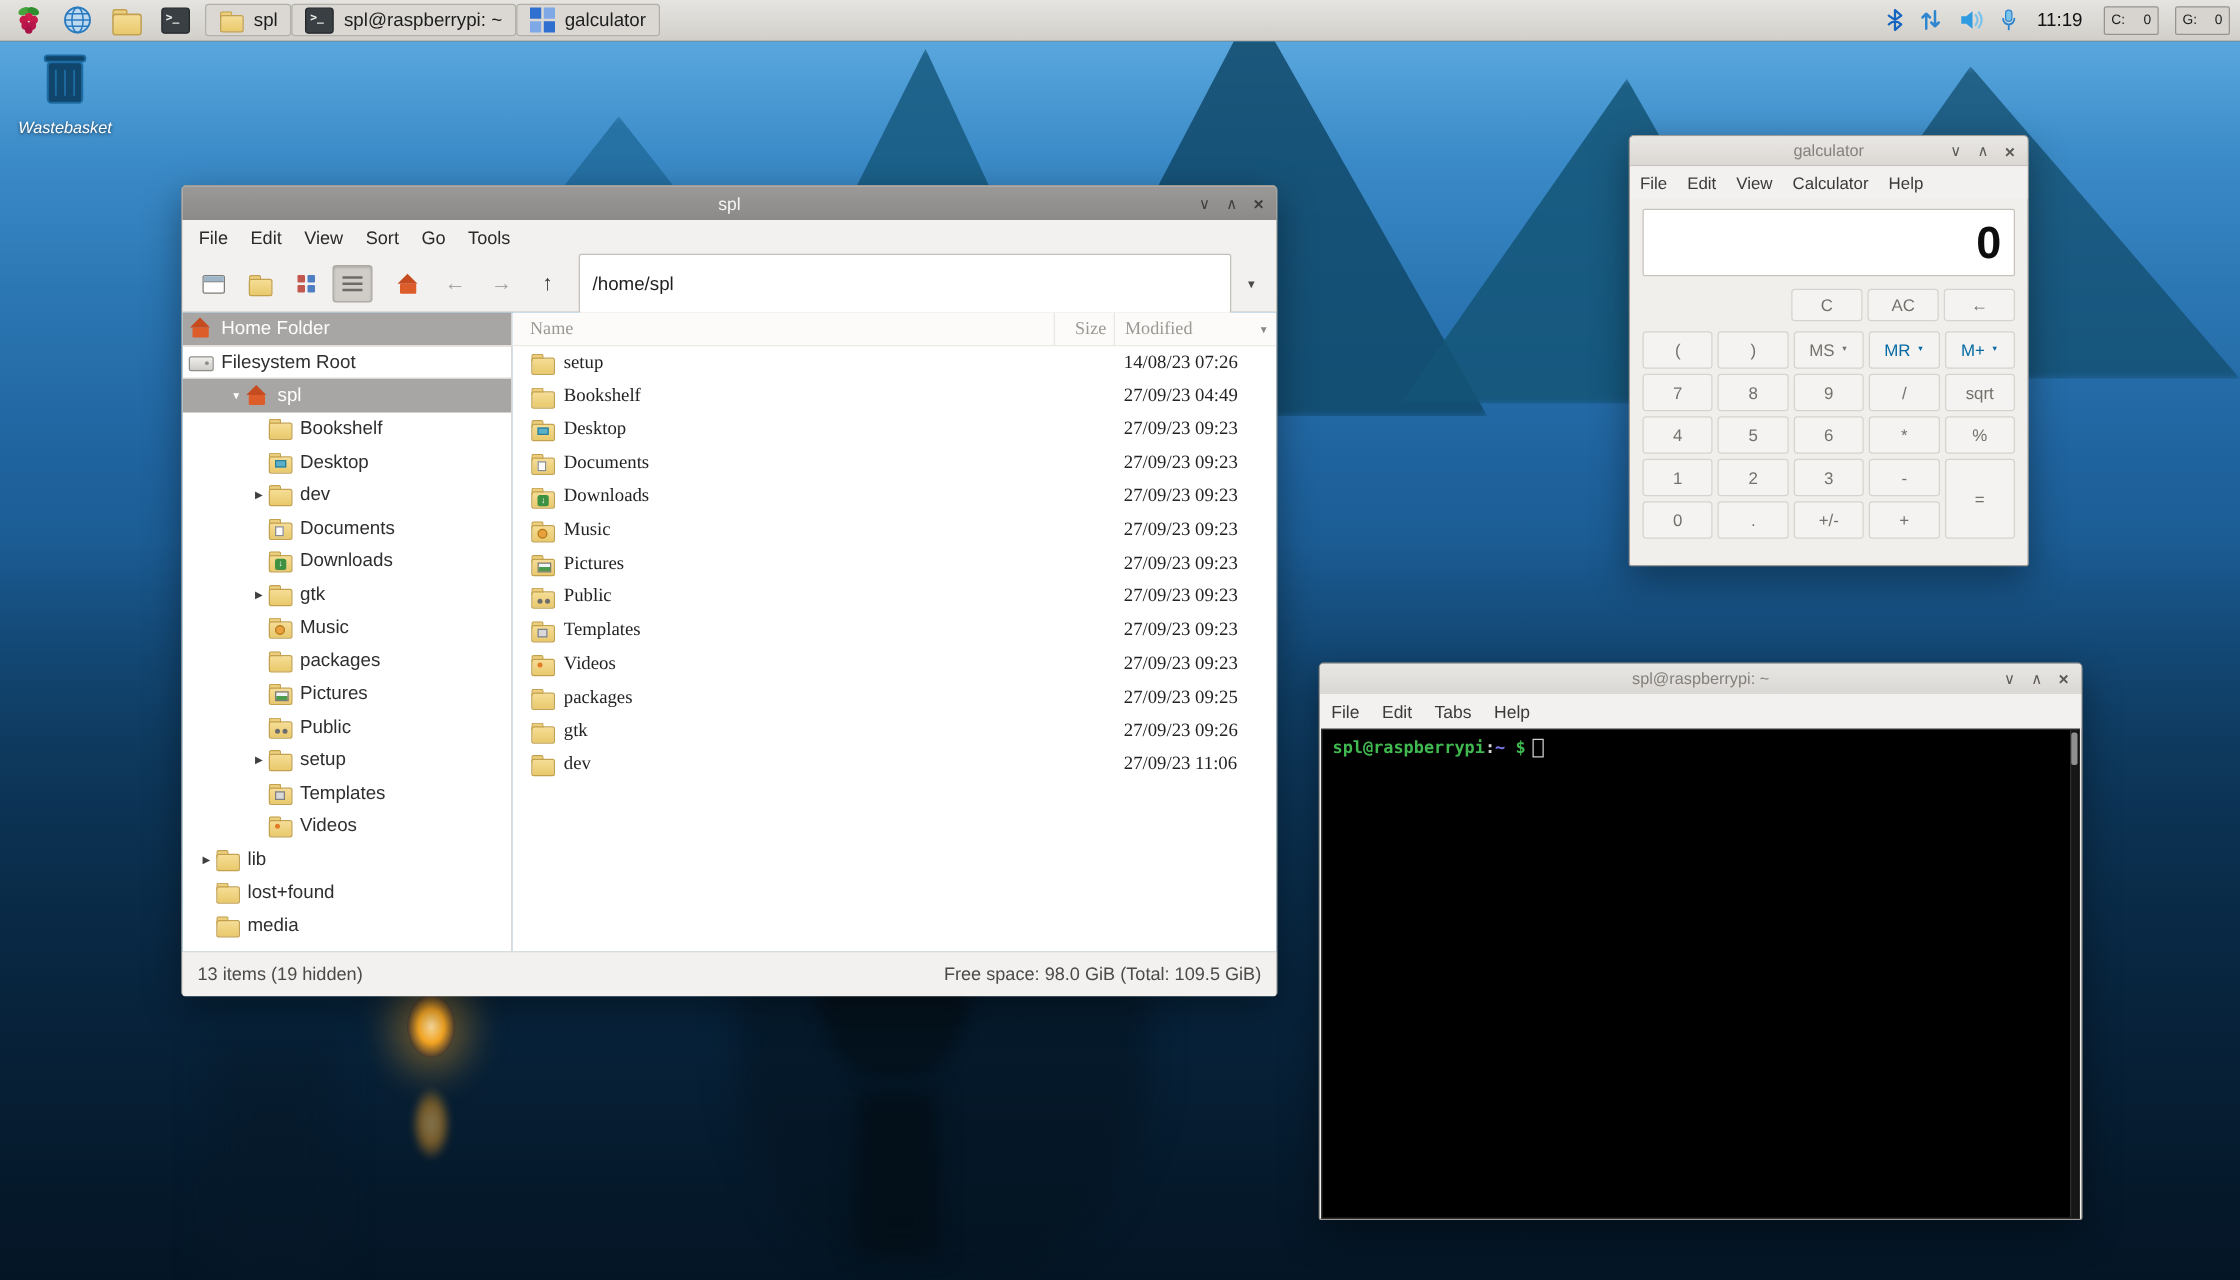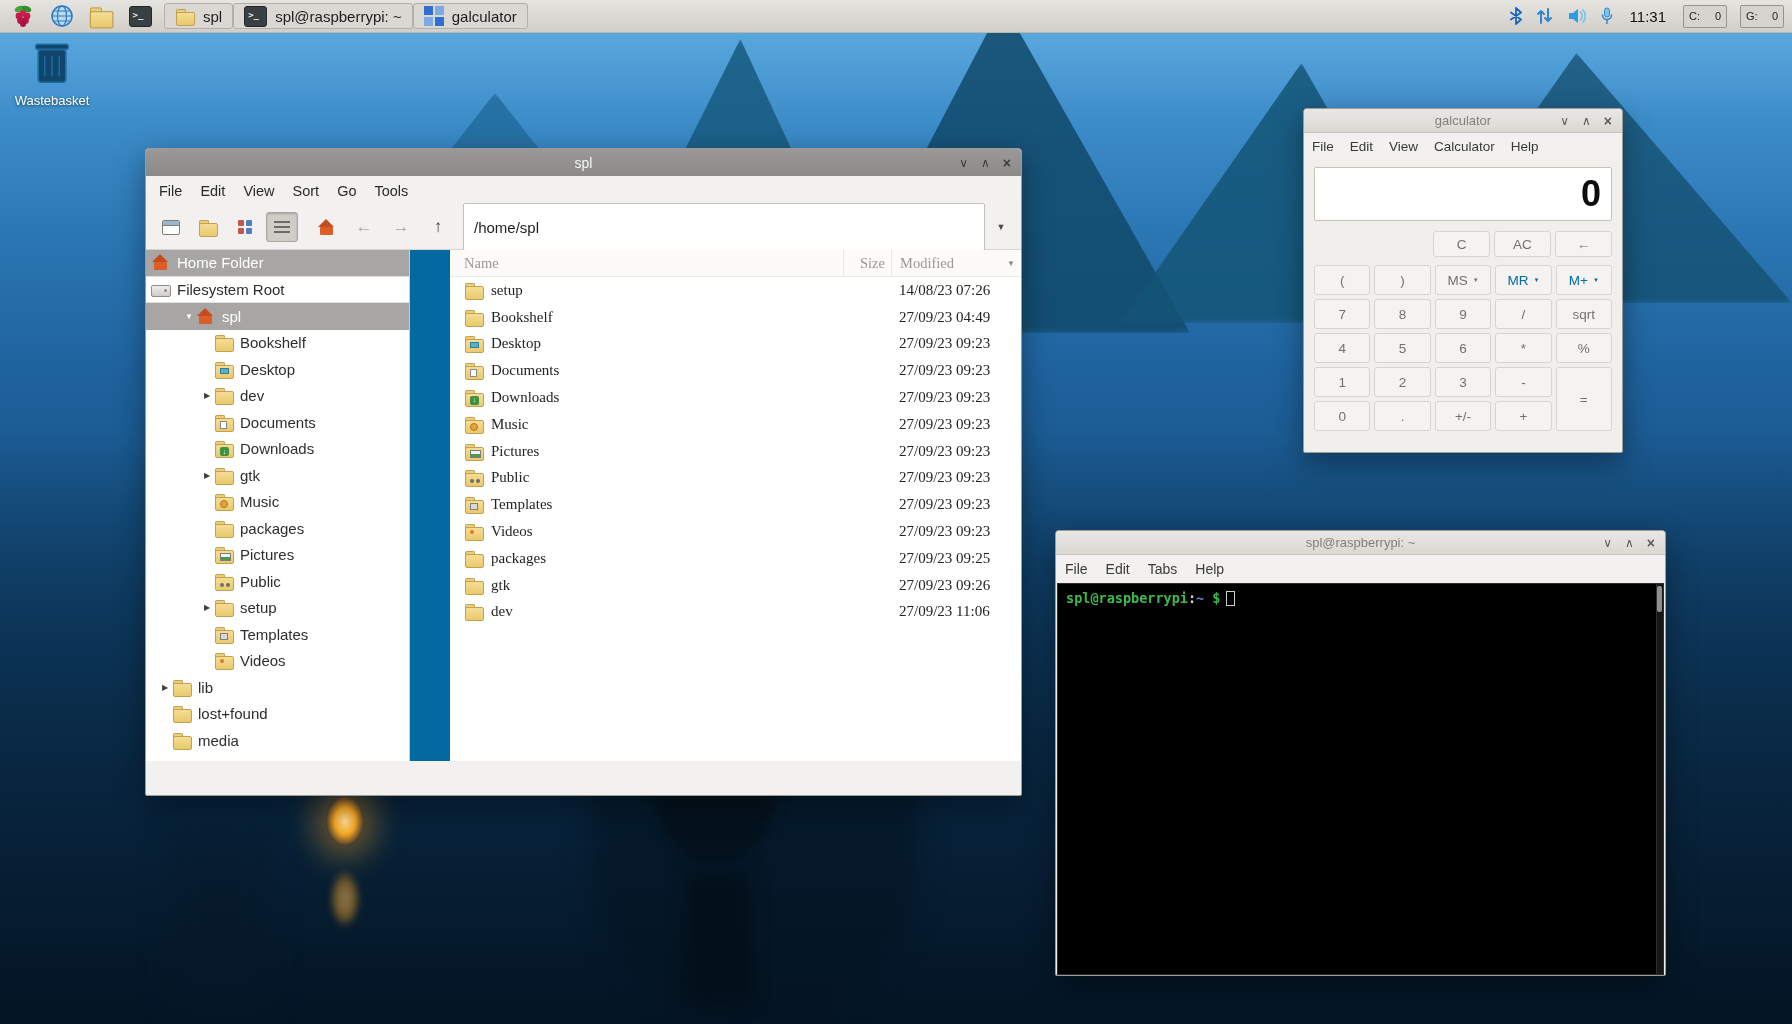--- a/index.html
+++ b/index.html
@@ -88,21 +88,21 @@
   .streak1 { left:170px; top:800px; width:100px; height:191px; background:rgba(6,24,40,.45); filter:blur(14px); }
   .lantern { left:326px; top:763px; width:38px; height:50px; border-radius:50%;
     background:radial-gradient(ellipse at center,#ffe0a0 0%,#f5a623 38%,rgba(205,105,20,.3) 72%,transparent 100%);
     box-shadow:0 0 30px 12px rgba(245,166,35,.4); }
   .lantern2 { left:330px; top:838px; width:30px; height:56px; border-radius:50%; opacity:.5;
     background:radial-gradient(ellipse at center,#ffce7a 0%,#e89a20 40%,transparent 75%); filter:blur(3px); }
 
   
   .desktop-icon { position:absolute; left:10px; top:38px; width:84px; text-align:center; z-index:5; }
   .desktop-icon .label { margin-top:3px; font-size:13px; color:#fff;
-    text-shadow:0 1px 3px rgba(0,0,0,.65); }
+    text-shadow:0 1px 3px rgba(0,0,0,.65);font-style:italic; }
 
   
   .window { position:absolute; background:#f2f1ef; border:1px solid #9e9b96;
     border-radius:4px 4px 2px 2px; box-shadow:0 10px 30px rgba(0,0,0,.38); }
   .titlebar { position:relative; display:flex; align-items:center; justify-content:center;
     border-radius:3px 3px 0 0; }
   .titlebar .title { font-size:13.5px; }
   .titlebar.dark { height:27px; background:linear-gradient(#9a9997,#8b8a88); }
   .titlebar.dark .title { color:#f6f6f6; font-size:14px; }
   .titlebar.light { height:24px; background:linear-gradient(#e9e7e4,#dbd8d4); border-bottom:1px solid #c7c4bf; }
@@ -136,21 +136,21 @@
     background:#4f7fc2; border-radius:1px; box-shadow:0 8px 0 #4f7fc2; }
   .ic-list { width:16px; height:14px;
     background:linear-gradient(#6d6b67,#6d6b67) 0 1px/16px 2px no-repeat,
       linear-gradient(#6d6b67,#6d6b67) 0 6px/16px 2px no-repeat,
       linear-gradient(#6d6b67,#6d6b67) 0 11px/16px 2px no-repeat; }
   .pathbar { flex:1; height:48px; background:#fff; border:1px solid #c4c0ba; border-radius:2px;
     display:flex; align-items:center; padding:0 10px; font-size:15px; color:#1e1e1e; margin-left:4px; }
   .path-drop { width:22px; height:30px; display:flex; align-items:center; justify-content:center;
     font-size:9px; color:#4a4a4a; }
 
-  .fm-body { display:flex; height:511px; background:#0369a1;gap:40px; }
+  .fm-body { display:flex; height:511px; background:#0369a1; }
   .fm-sidebar { width:264px; border-right:1px solid #cfccc7; overflow:hidden; background:#fff; }
   .s-row { height:26.5px; display:flex; align-items:center; font-size:15px; color:#2e2e2e; }
   .s-row[data-sel="true"] { background:#a7a6a4; color:#fdfdfd; }
   .s-row[data-place="true"] { border-bottom:1px solid #e3e0db; }
   .s-row[data-indent="0"] { padding-left:5px; }
   .s-row[data-indent="1"] { padding-left:12px; }
   .s-row[data-indent="2"] { padding-left:36px; }
   .s-row[data-indent="3"] { padding-left:54px; }
   .exp { width:14px; flex:none; font-size:8px; color:#3f3f3f; text-align:center; }
   .s-row[data-sel="true"] .exp { color:#fff; }
@@ -287,21 +287,21 @@
       <path d="M12 2 V14 M12 14 L9 11 M12 14 L15 11" stroke="#2f86d0" stroke-width="2" fill="none" stroke-linecap="round" stroke-linejoin="round"></path>
     </svg>
     <svg width="21" height="16" viewBox="0 0 21 16">
       <polygon points="2,5 6,5 11,1 11,15 6,11 2,11" fill="#2f9be0"></polygon>
       <path d="M13.5 4 a6 6 0 0 1 0 8 M16 2 a9 9 0 0 1 0 12" stroke="#7cc3ec" stroke-width="1.8" fill="none" stroke-linecap="round"></path>
     </svg>
     <svg width="12" height="18" viewBox="0 0 12 18">
       <rect x="3.5" y="1" width="5" height="9" rx="2.5" fill="#7cc3ec" stroke="#2f86d0" stroke-width="1"></rect>
       <path d="M1.5 8 a4.5 4.5 0 0 0 9 0 M6 13 v3.5" stroke="#2f86d0" stroke-width="1.5" fill="none" stroke-linecap="round"></path>
     </svg>
-    <span class="clock">11:31</span>
+    <span class="clock">11:19</span>
     <span class="monitor">
       <span>C:</span>
       <span>0</span>
     </span>
     <span class="monitor">
       <span>G:</span>
       <span>0</span>
     </span>
   </div>
 </div>
@@ -677,20 +677,24 @@
               </span>
               <span>dev</span>
             </span>
             <span class="c-size"></span>
             <span class="c-mod">27/09/23 11:06</span>
           </div>
         </div>
     </div>
   </div>
 
+  <div class="fm-status">
+    <span>13 items (19 hidden)</span>
+    <span>Free space: 98.0 GiB (Total: 109.5 GiB)</span>
+  </div>
 </div>
 
 <div class="window" id="calc">
   <div class="titlebar light">
     <span class="title">galculator</span>
     <span class="win-controls">
       <span class="wc">∨</span>
       <span class="wc">∧</span>
       <span class="wc close">×</span>
     </span>

